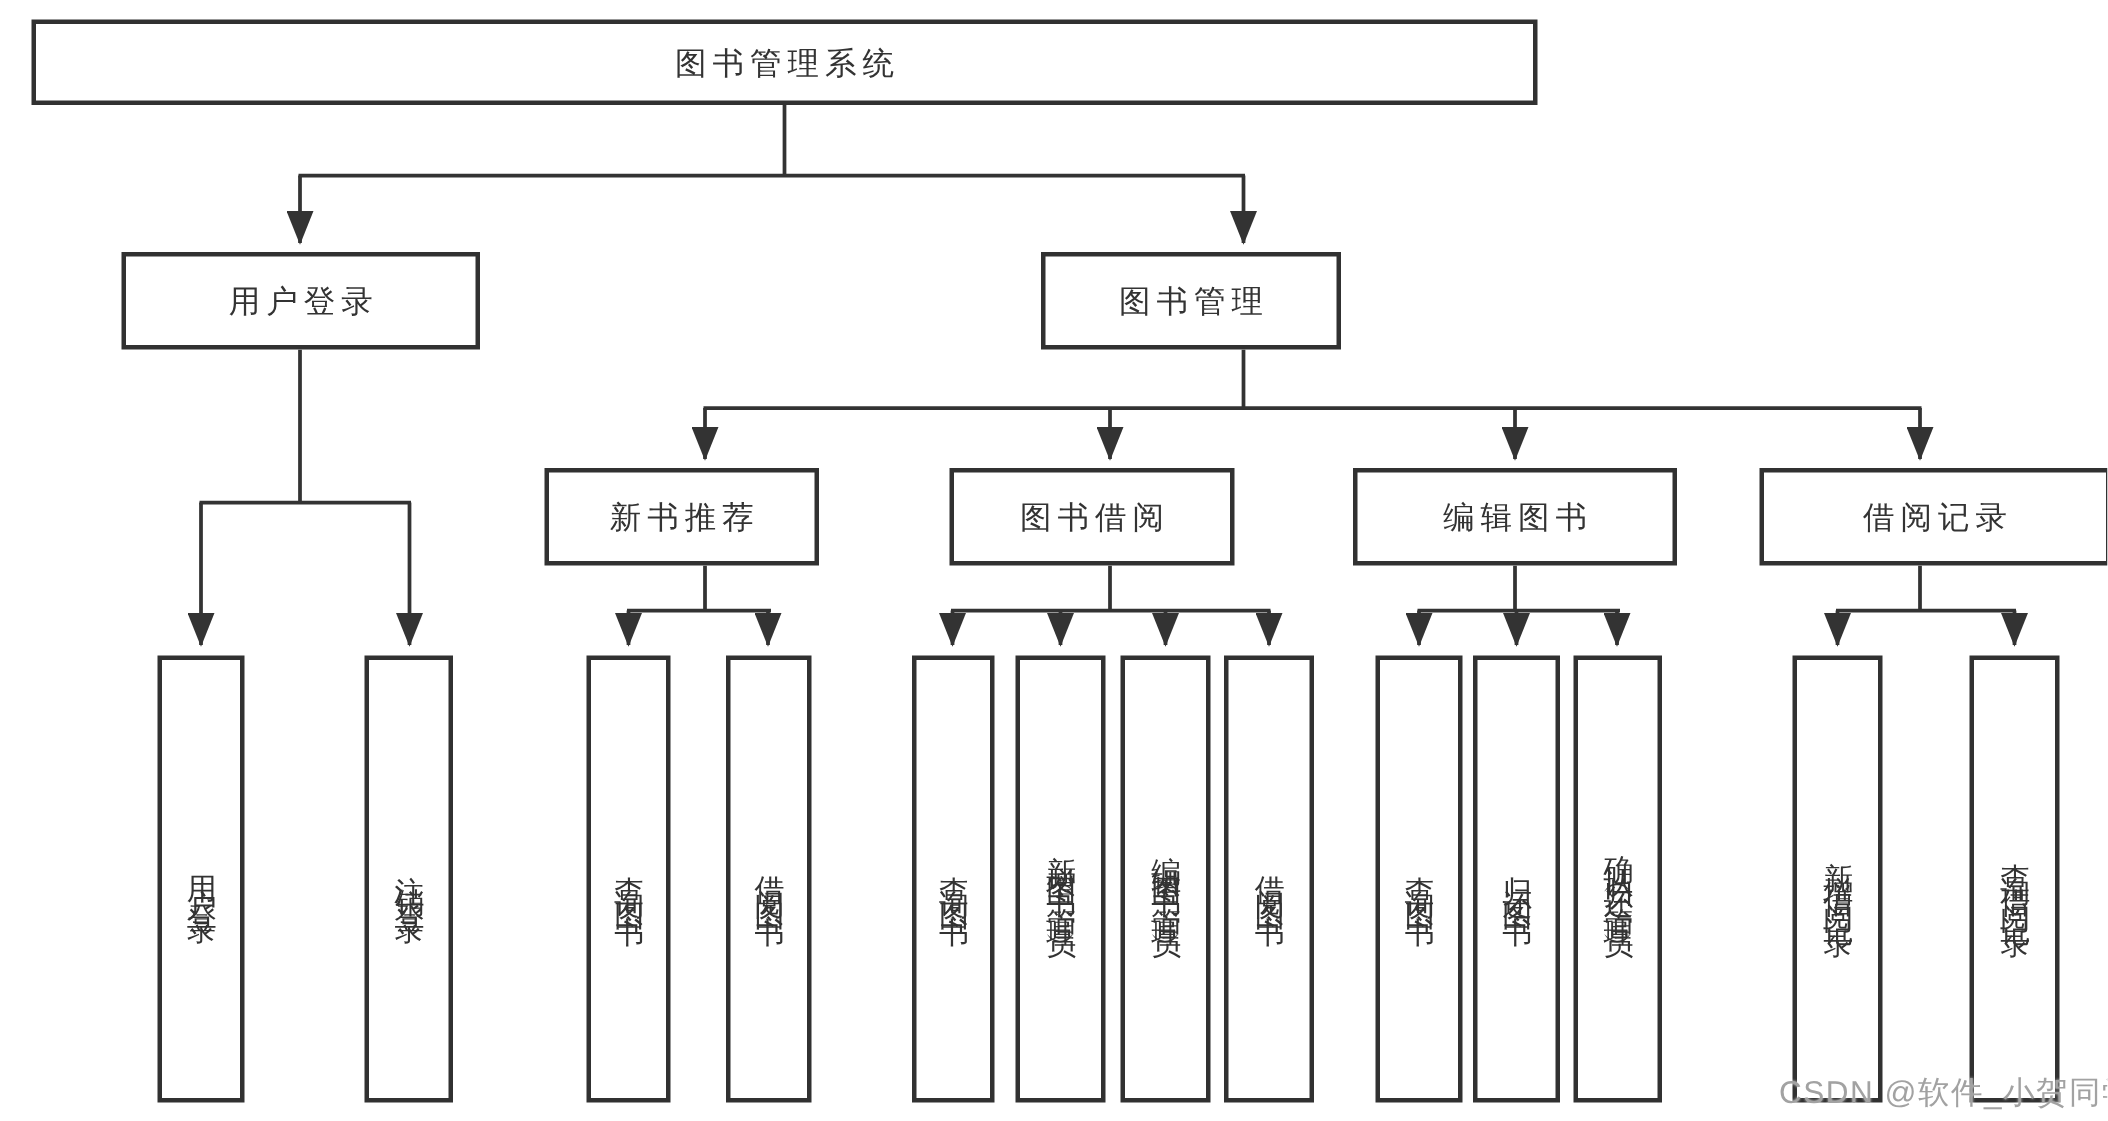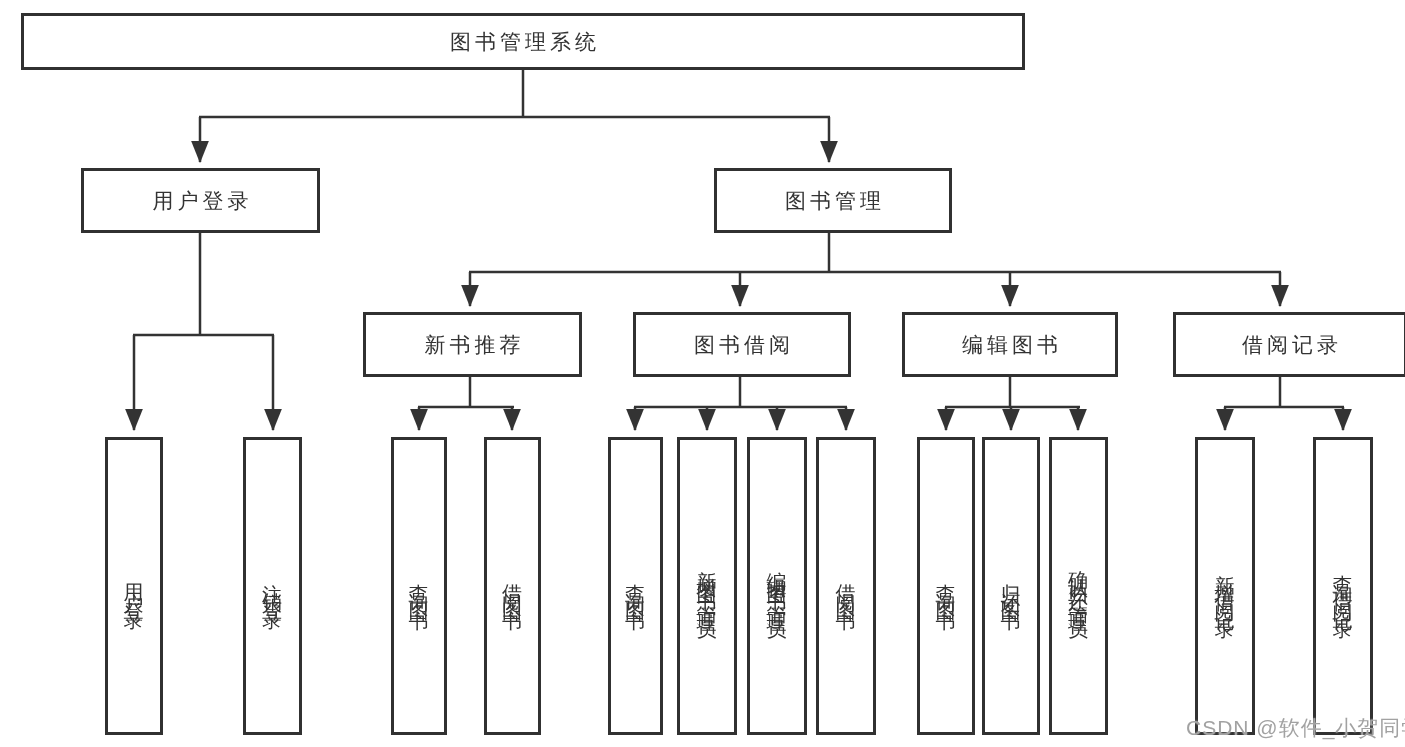--- a/index.html
+++ b/index.html
@@ -102,28 +102,28 @@
     </g>
   </svg>
 
   <div class="box h" style="left:21px;top:13px;width:1004px;height:57px">
     <span class="lbl">图书管理系统</span>
   </div>
 
   <div class="box h" style="left:81px;top:168px;width:239px;height:65px">
     <span class="lbl">用户登录</span>
   </div>
-  <div class="box h" style="left:714px;top:168px;width:238px;height:65px">
+  <div class="box h" style="left:694px;top:168px;width:200px;height:65px">
     <span class="lbl">图书管理</span>
   </div>
 
-  <div class="box h" style="left:363px;top:312px;width:219px;height:65px">
+  <div class="box h" style="left:363px;top:312px;width:183px;height:65px">
     <span class="lbl">新书推荐</span>
   </div>
-  <div class="box h" style="left:633px;top:312px;width:218px;height:65px">
+  <div class="box h" style="left:633px;top:312px;width:190px;height:65px">
     <span class="lbl">图书借阅</span>
   </div>
   <div class="box h" style="left:902px;top:312px;width:216px;height:65px">
     <span class="lbl">编辑图书</span>
   </div>
   <div class="box h" style="left:1173px;top:312px;width:234px;height:65px">
     <span class="lbl">借阅记录</span>
   </div>
 
   <div class="box v" style="left:105px;top:437px;width:58px;height:298px">

